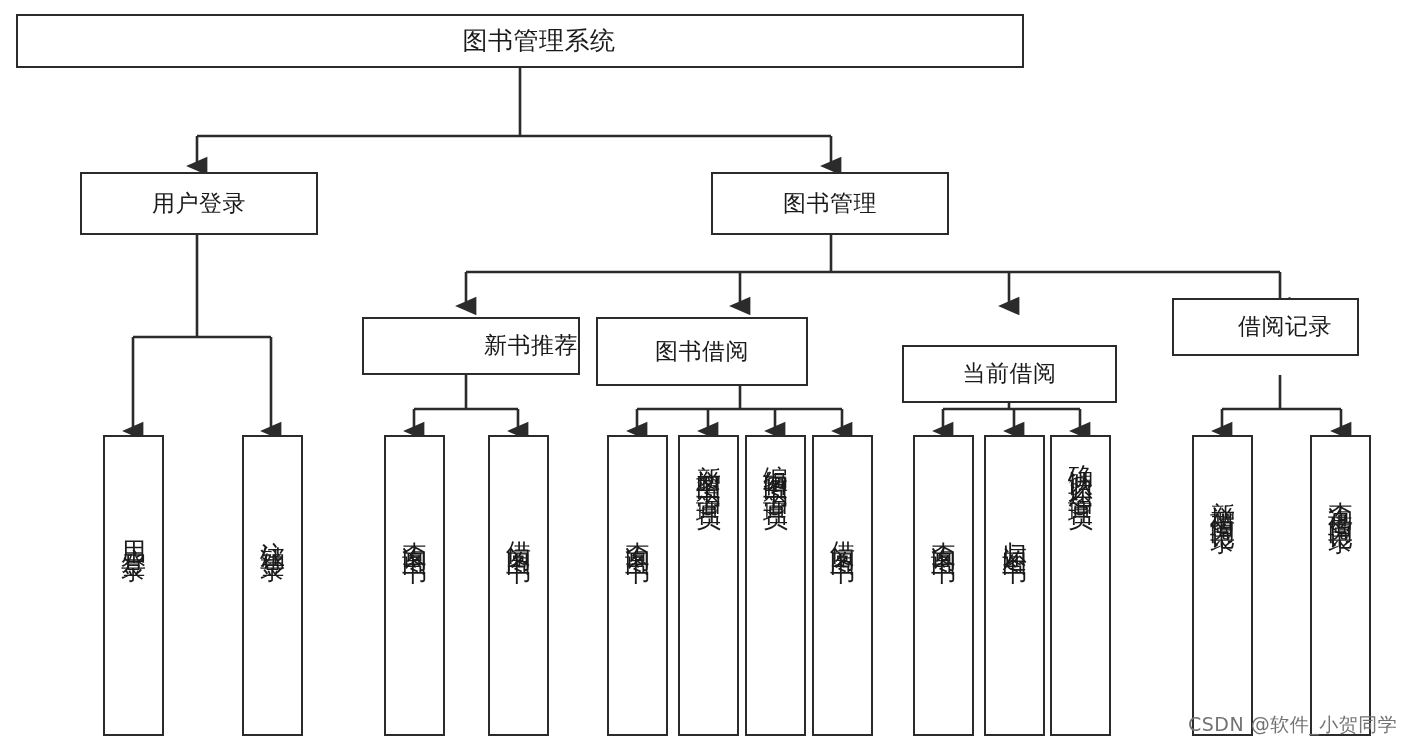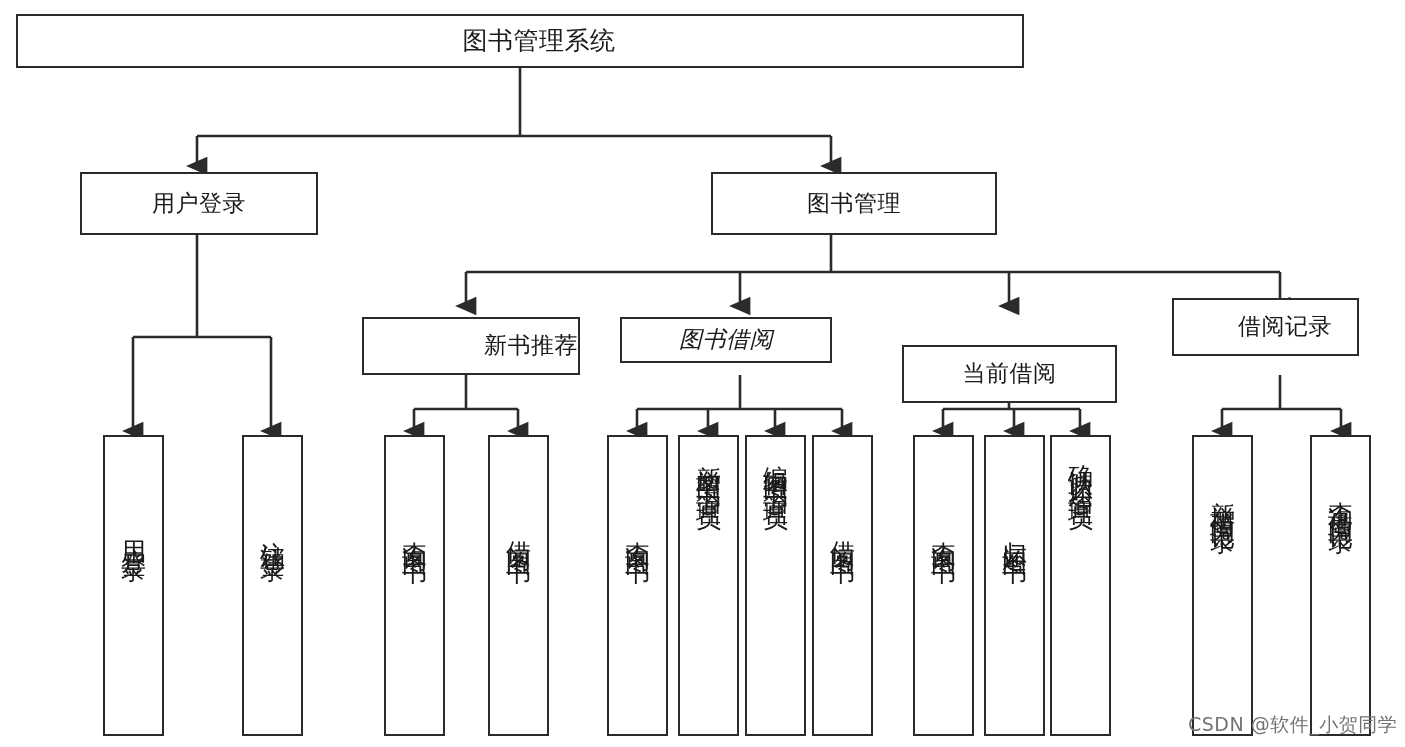--- a/index.html
+++ b/index.html
@@ -132,29 +132,29 @@
   </svg>
 
   <div class="node root" style="left:16px; top:14px; width:1008px; height:54px;padding-left:38px;">
     <span class="node-label">图书管理系统</span>
   </div>
 
   <div class="node horiz" style="left:80px; top:172px; width:238px; height:63px;">
     <span class="node-label">用户登录</span>
   </div>
 
-  <div class="node horiz" style="left:711px; top:172px; width:286px; height:63px;">
+  <div class="node horiz" style="left:711px; top:172px; width:238px; height:63px;">
     <span class="node-label">图书管理</span>
   </div>
 
   <div class="node horiz" style="left:362px; top:317px; width:218px; height:58px;justify-content:flex-end;">
     <span class="node-label">新书推荐</span>
   </div>
 
-  <div class="node horiz" style="left:620px; top:317px; width:212px; height:46px;font-style:italic;">
+  <div class="node horiz" style="left:596px; top:317px; width:212px; height:69px;">
     <span class="node-label">图书借阅</span>
   </div>
 
   <div class="node horiz" style="left:902px; top:317px; width:215px; height:58px;margin-top:28px;">
     <span class="node-label">当前借阅</span>
   </div>
 
   <div class="node horiz" style="left:1172px; top:298px; width:187px; height:58px;padding-left:39px;">
     <span class="node-label">借阅记录</span>
   </div>

